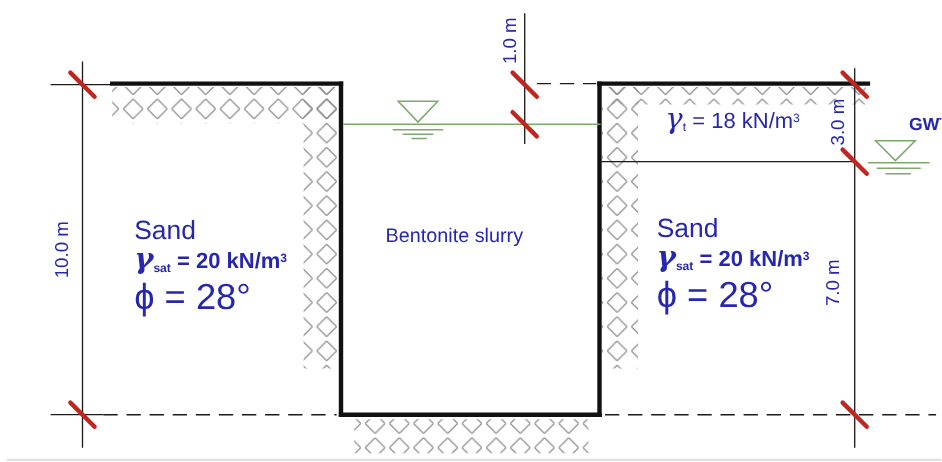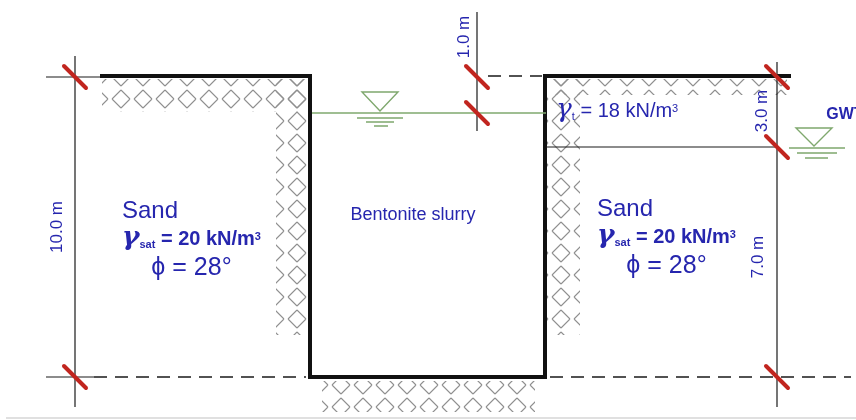--- a/index.html
+++ b/index.html
@@ -18,30 +18,30 @@
   .tick{stroke:var(--tick);stroke-width:4;stroke-linecap:round;}
   .hatchfill{fill:url(#hatch);stroke:none;}
   .dim{
     position:absolute;font-size:17px;white-space:nowrap;
     transform:translate(-50%,-50%) rotate(-90deg);
   }
   .gwt-label{position:absolute;font-size:16px;font-weight:700;transform:translate(-50%,-50%);}
   .soil-block{position:absolute;line-height:1.12;}
   .soil-name{font-size:24px;}
   .prop-line{font-size:20px;margin-top:3px;font-weight:bold;}
-  .phi-line{font-size:25px;margin-top:3px;text-align:center;}
+  .phi-line{font-size:33px;margin-top:3px;}
   .gamma{font-family:"DejaVu Serif", serif;font-style:italic;font-size:1.32em;line-height:0;}
   sub{font-size:0.55em;vertical-align:-0.28em;line-height:0;}
   sup{font-size:0.55em;vertical-align:0.5em;line-height:0;}
   .slurry-block{position:absolute;left:312px;top:204px;width:202px;text-align:center;}
   .slurry-name{font-size:18px;}
   .slurry-units{font-size:23px;margin-top:5px;}
   .gamma-big{font-family:"DejaVu Serif", serif;font-style:italic;font-weight:700;font-size:31px;line-height:0;}
   .gamma-big-sub{font-size:15px;font-weight:700;vertical-align:-0.2em;line-height:0;}
-  .toplayer-block{position:absolute;left:556px;top:99px;width:220px;font-size:20px;}
+  .toplayer-block{position:absolute;left:556px;top:99px;width:220px;text-align:center;font-size:20px;}
 </style>
 </head>
 <body>
 
 <div id="stage">
 
   <svg id="geometry" width="856" height="420" viewBox="0 0 856 420">
     <defs>
       <pattern id="hatch" width="22" height="22" patternUnits="userSpaceOnUse">
         <path d="M2,11 L11,2 M11,2 L20,11 M2,11 L11,20 M11,20 L20,11" fill="none" stroke="#8f8f8f" stroke-width="1.1"></path>

